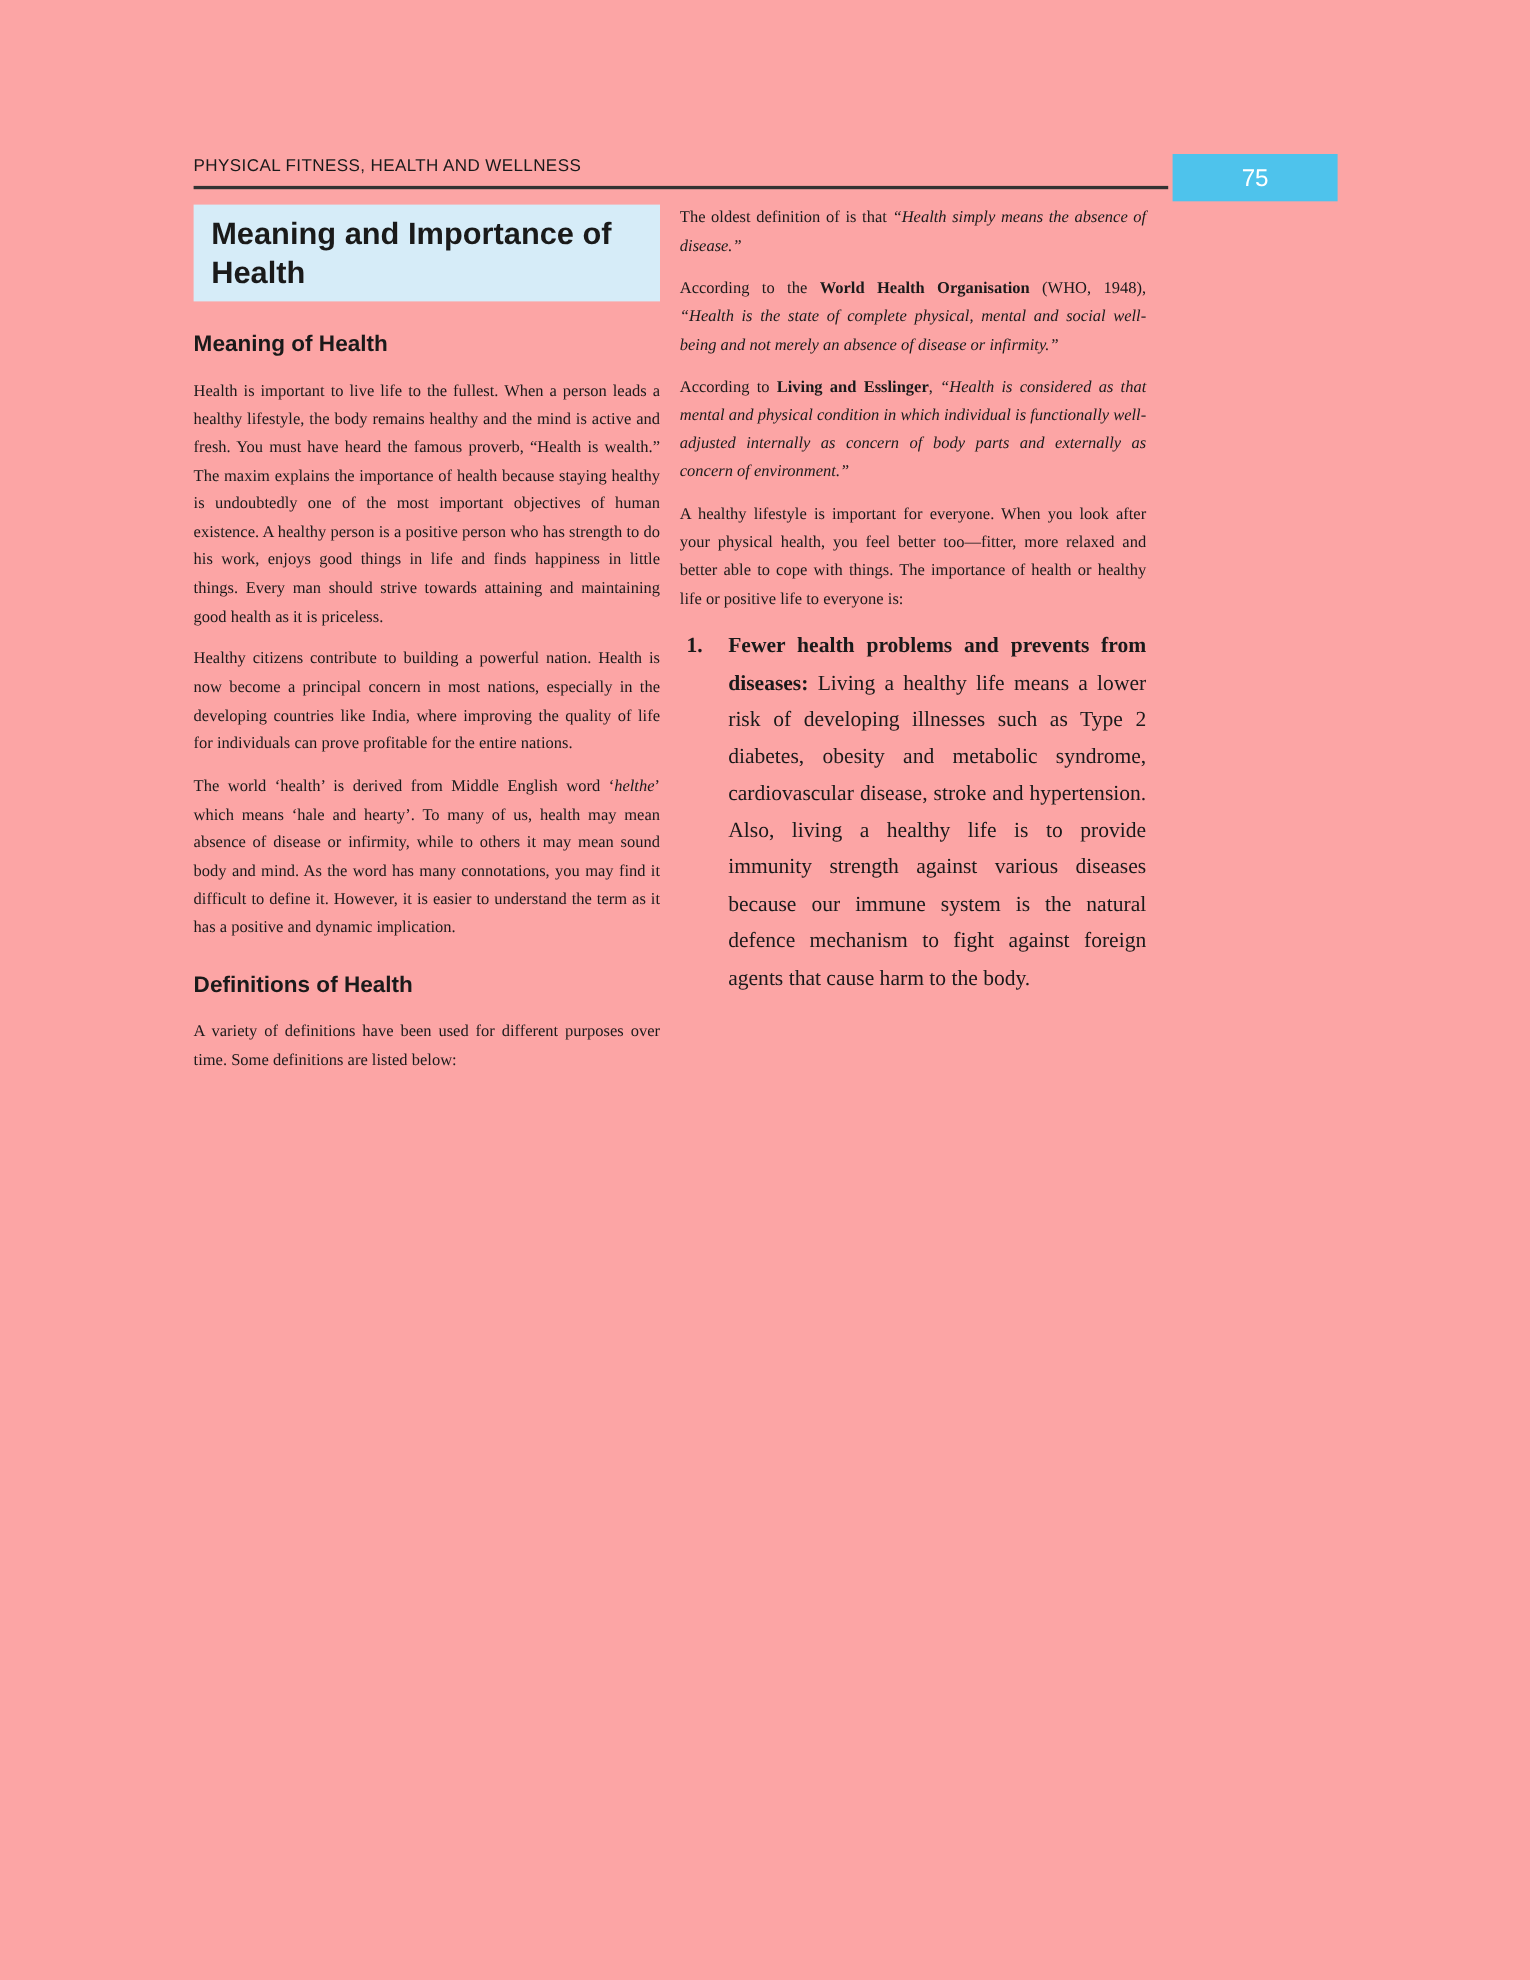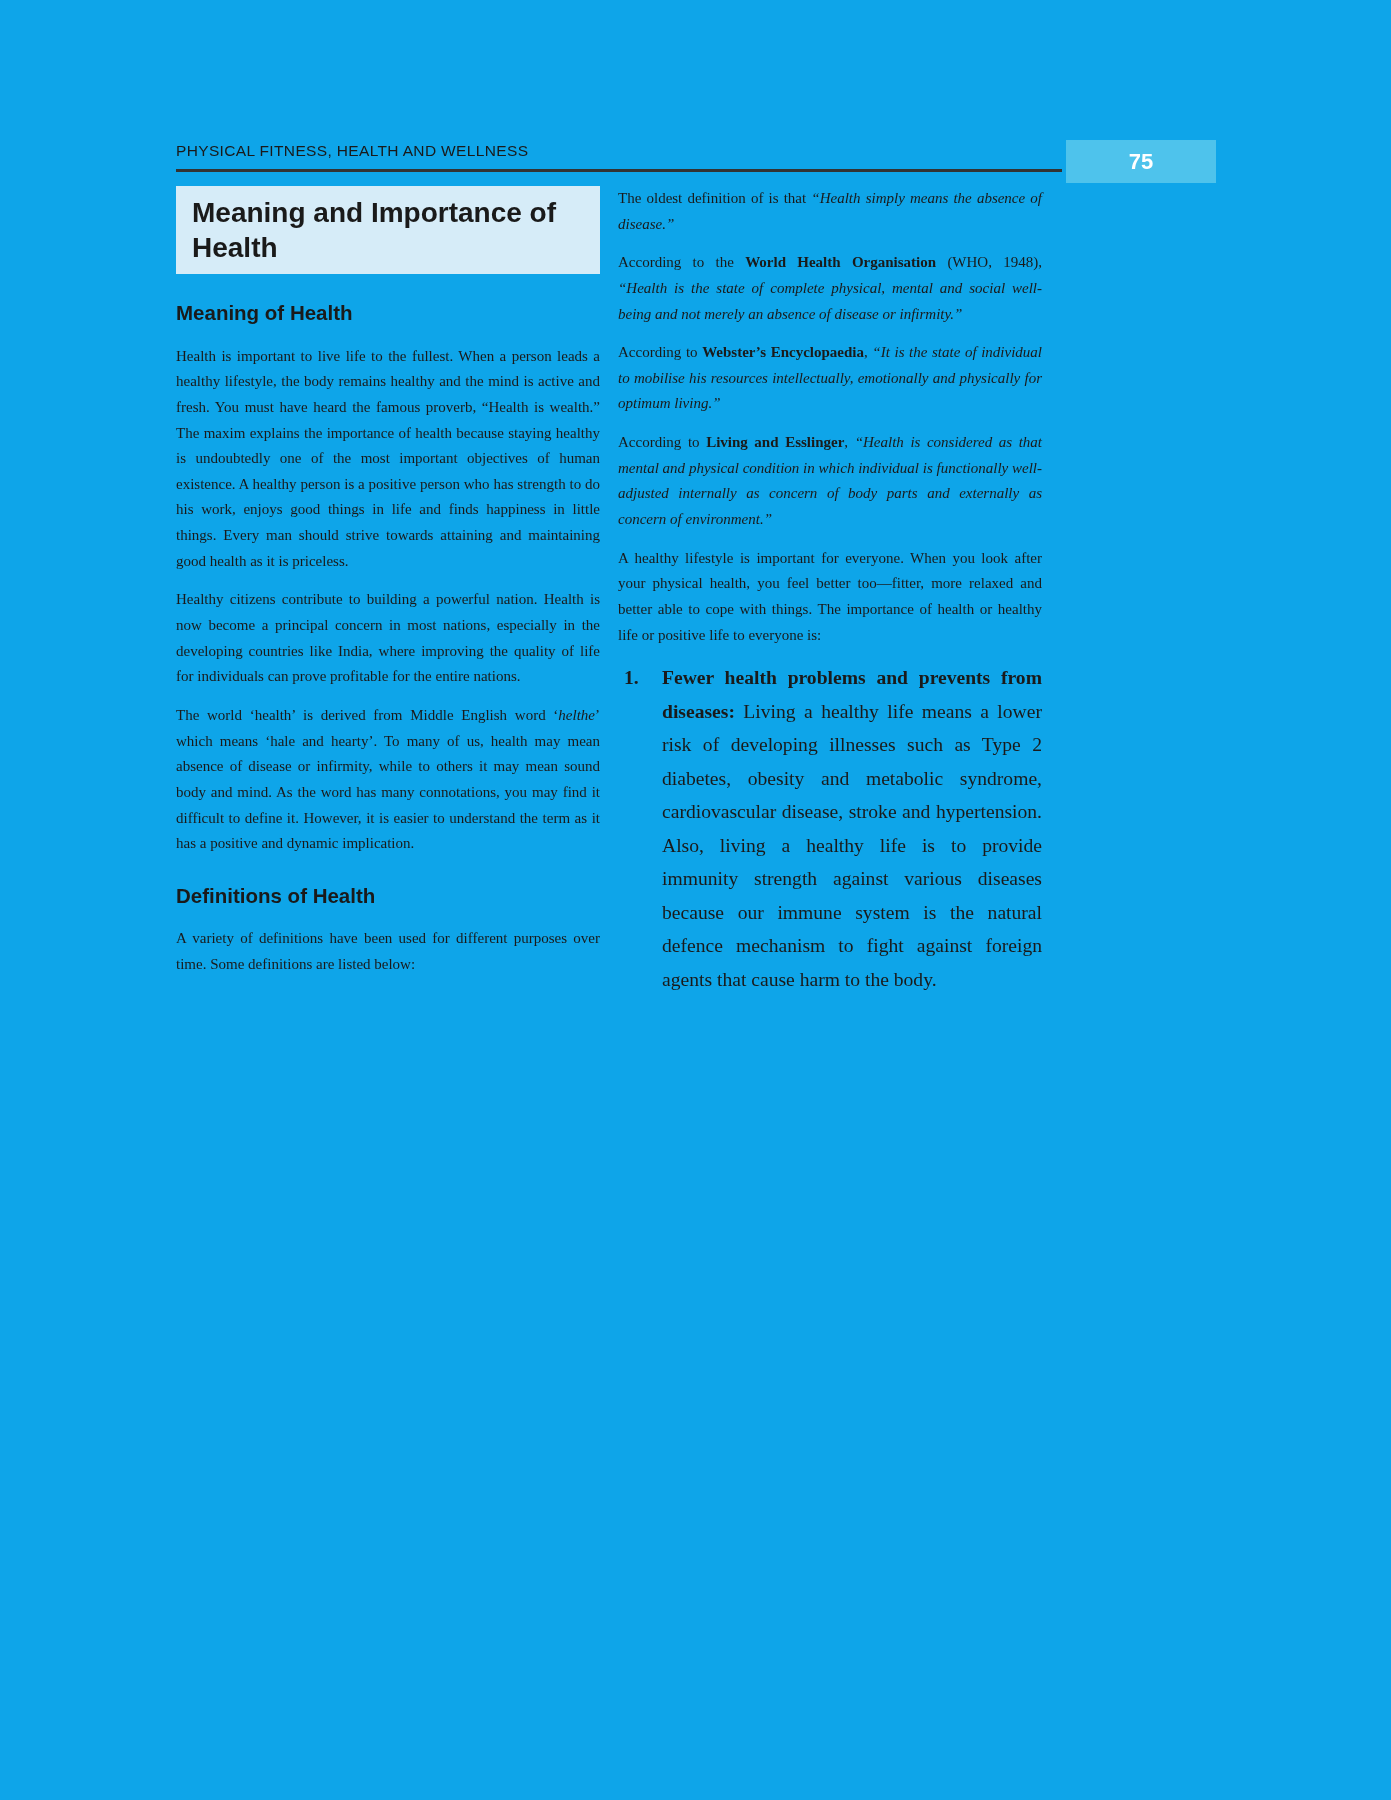--- a/index.html
+++ b/index.html
@@ -14,21 +14,21 @@
     color: #1a1a1a;
     position: relative;
     overflow: hidden;
   }
 
   .page {
     position: absolute;
     left: 0; top: 0;
     width: 1391px;
     height: 1800px;
-    background: #0ea5e9;
+    background: #fca5a5;
   }
 
   
   .header-zone {
     position: absolute;
     left: 176px;
     top: 142px;
     width: 1038px;
     height: 40px;
   }
@@ -52,21 +52,21 @@
   }
   .page-badge {
     position: absolute;
     left: 890px;
     top: -2px;
     width: 150px;
     height: 43px;
     background: #4ec3ec;
     color: #ffffff;
     font-family: "Liberation Sans", sans-serif;
-    font-weight: bold;
+    font-weight: normal;
     font-size: 22px;
     display: flex;
     align-items: center;
     justify-content: center;
   }
 
   
   .col {
     position: absolute;
     top: 186px;
@@ -162,21 +162,20 @@
     <p class="body">A variety of definitions have been used for different purposes over time. Some definitions are listed below:</p>
   </div>
 
   <div class="col col-right">
 
     <p class="body"><span>The oldest definition of is that </span><span class="i">“Health simply means the absence of disease.”</span></p>
 
     <p class="body"><span>According to the </span><span class="b">World Health Organisation</span><span> (WHO, 1948), </span><span class="i">“Health is the state of complete physical, mental and social well-being and not merely an absence of disease or infirmity.”</span></p>
 
 
-    <p class="body"><span>According to </span><span class="b">Webster’s Encyclopaedia</span><span>, </span><span class="i">“It is the state of individual to mobilise his resources intellectually, emotionally and physically for optimum living.”</span></p>
 
     <p class="body"><span>According to </span><span class="b">Living and Esslinger</span><span>, </span><span class="i">“Health is considered as that mental and physical condition in which individual is functionally well-adjusted internally as concern of body parts and externally as concern of environment.”</span></p>
 
 
     <p class="body">A healthy lifestyle is important for everyone. When you look after your physical health, you feel better too—fitter, more relaxed and better able to cope with things. The importance of health or healthy life or positive life to everyone is:</p>
 
     <ol class="numlist">
       <li><span class="b">Fewer health problems and prevents from diseases:</span><span> Living a healthy life means a lower risk of developing illnesses such as Type 2 diabetes, obesity and metabolic syndrome, cardiovascular disease, stroke and hypertension. Also, living a healthy life is to provide immunity strength against various diseases because our immune system is the natural defence mechanism to fight against foreign agents that cause harm to the body.</span></li>
     </ol>
   </div>

